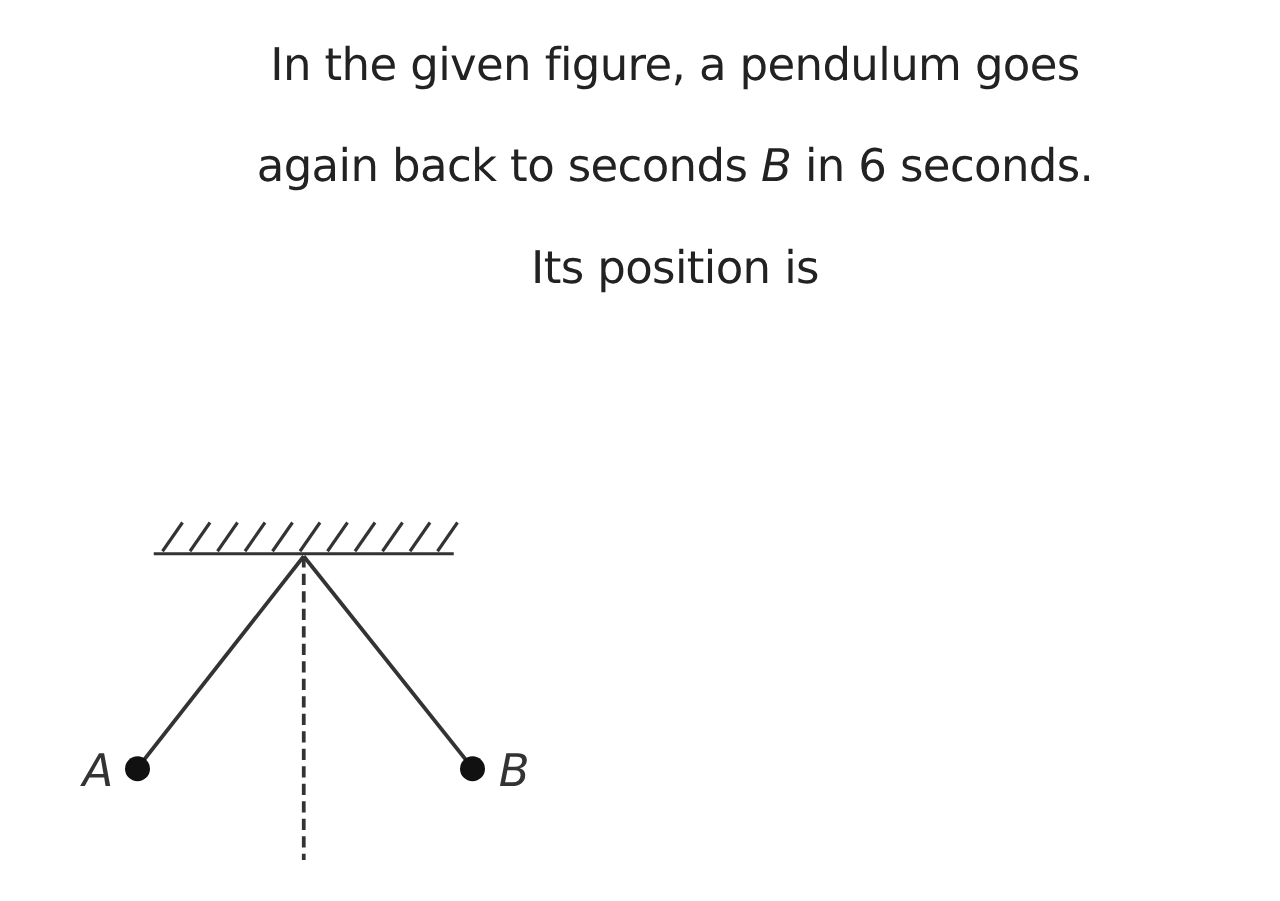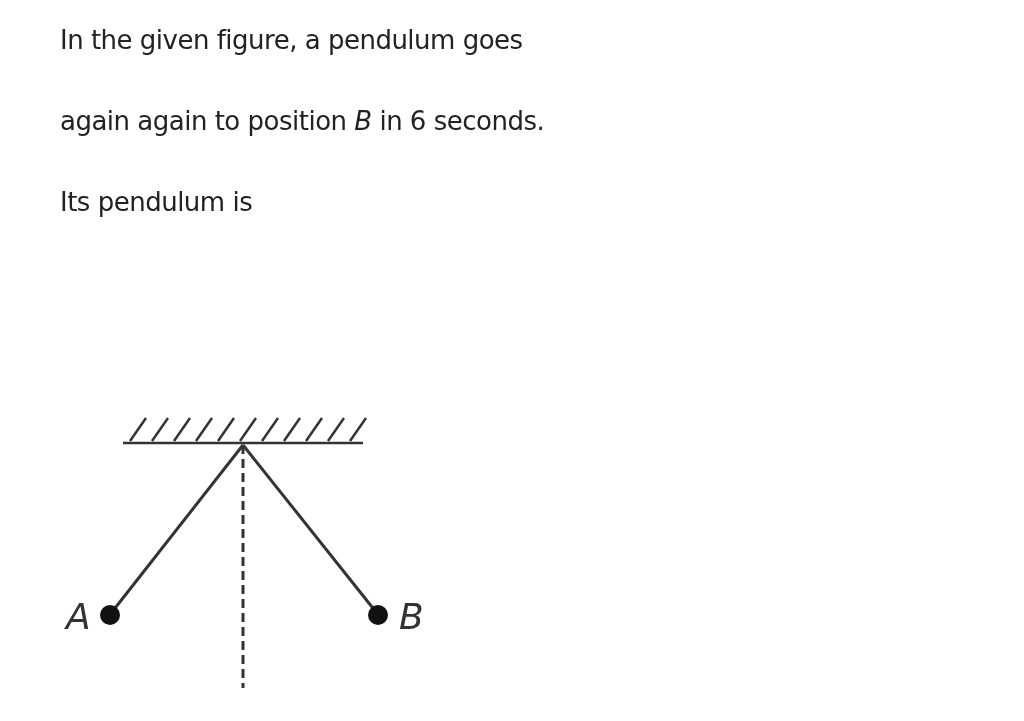--- a/index.html
+++ b/index.html
@@ -3,39 +3,39 @@
   <meta charset="utf-8">
   <style>
     html, body { margin: 0; padding: 0; }
     body {
       width: 1024px; height: 721px; background: #ffffff; overflow: hidden;
       position: relative;
       font-family: "DejaVu Sans", sans-serif;
       color: #222222;
     }
     .question {
-      position: absolute; left: 60px; top: 0; width: 960px;
-      font-size: 26px; line-height: 81px; letter-spacing: -0.5px;
+      position: absolute; left: 60px; top: 12px; width: 960px;
+      font-size: 36px; line-height: 81px; letter-spacing: -0.5px; text-align: center;
     }
     .question .line { display: block; white-space: nowrap; }
     .question i { font-style: italic; }
     .figure { position: absolute; left: 0; top: 0; }
   </style>
 </head>
 <body>
 
 <div class="question">
   <span class="line">
     <span>In the given figure, a pendulum goes</span>
   </span>
   <span class="line">
-    <span>again again to position </span><i>B</i><span> in 6 seconds.</span>
+    <span>again back to seconds </span><i>B</i><span> in 6 seconds.</span>
   </span>
   <span class="line">
-    <span>Its pendulum is</span>
+    <span>Its position is</span>
   </span>
 </div>
 
 <svg class="figure" width="1024" height="721">
   <g stroke="#333" stroke-width="2.5" fill="none">
     <line x1="123" y1="443" x2="363" y2="443"></line>
     <g>
       <line x1="130" y1="441" x2="146" y2="418"></line>
       <line x1="152" y1="441" x2="168" y2="418"></line>
       <line x1="174" y1="441" x2="190" y2="418"></line>

